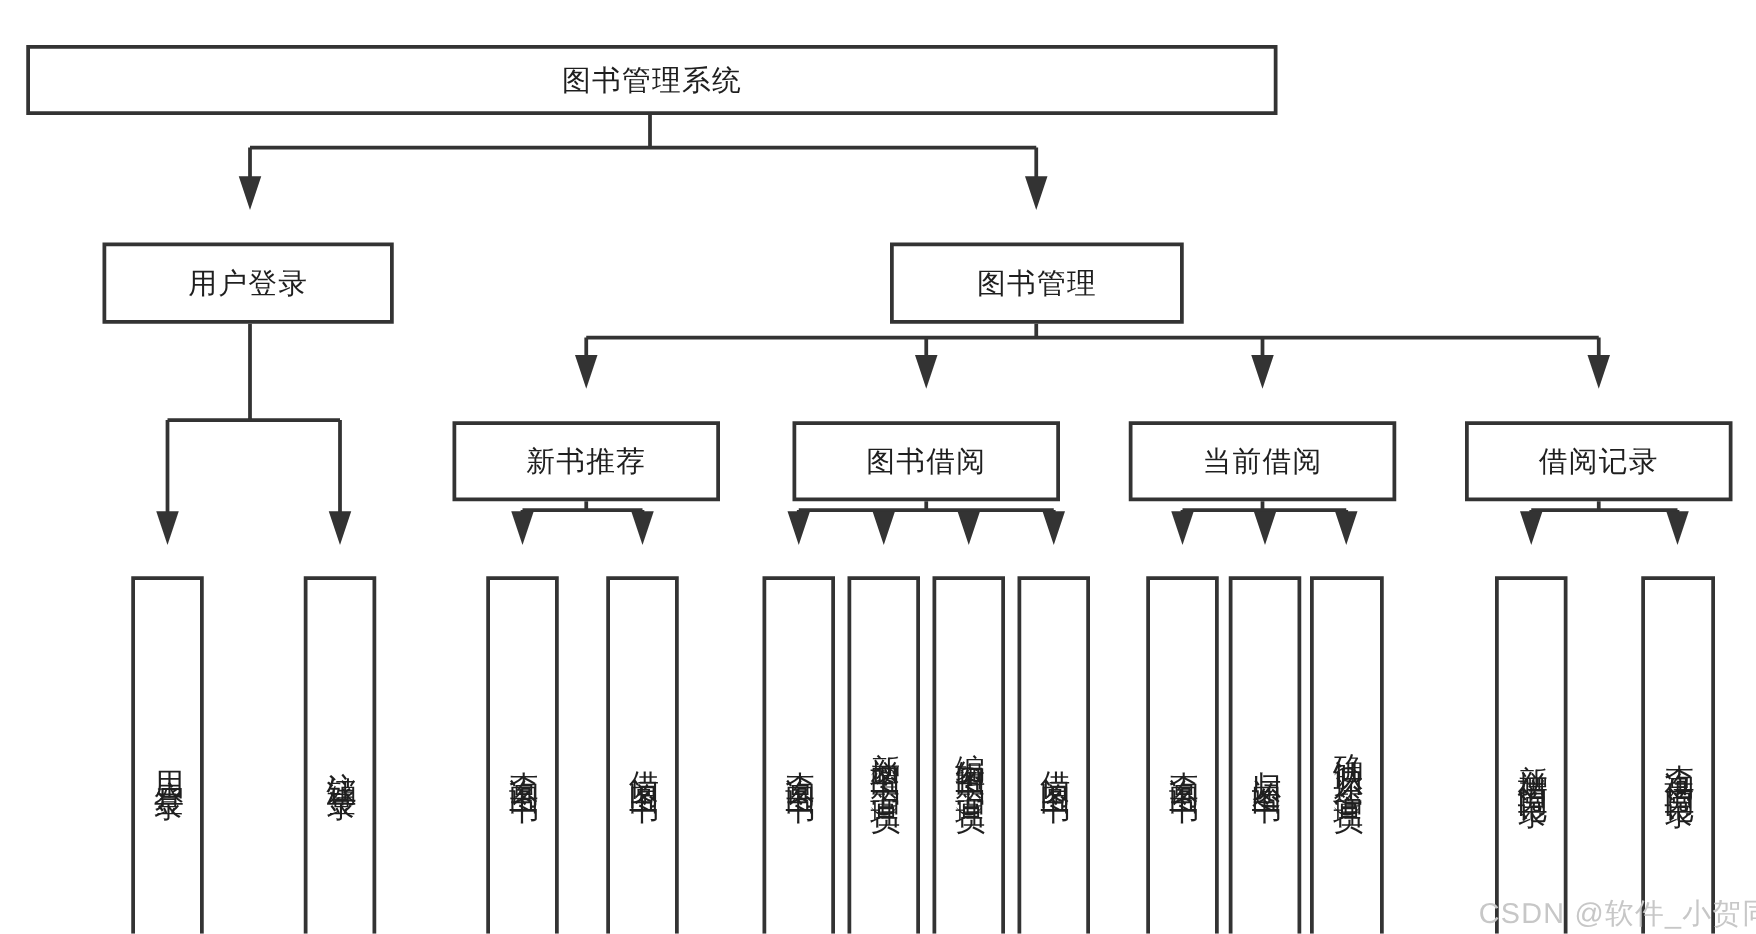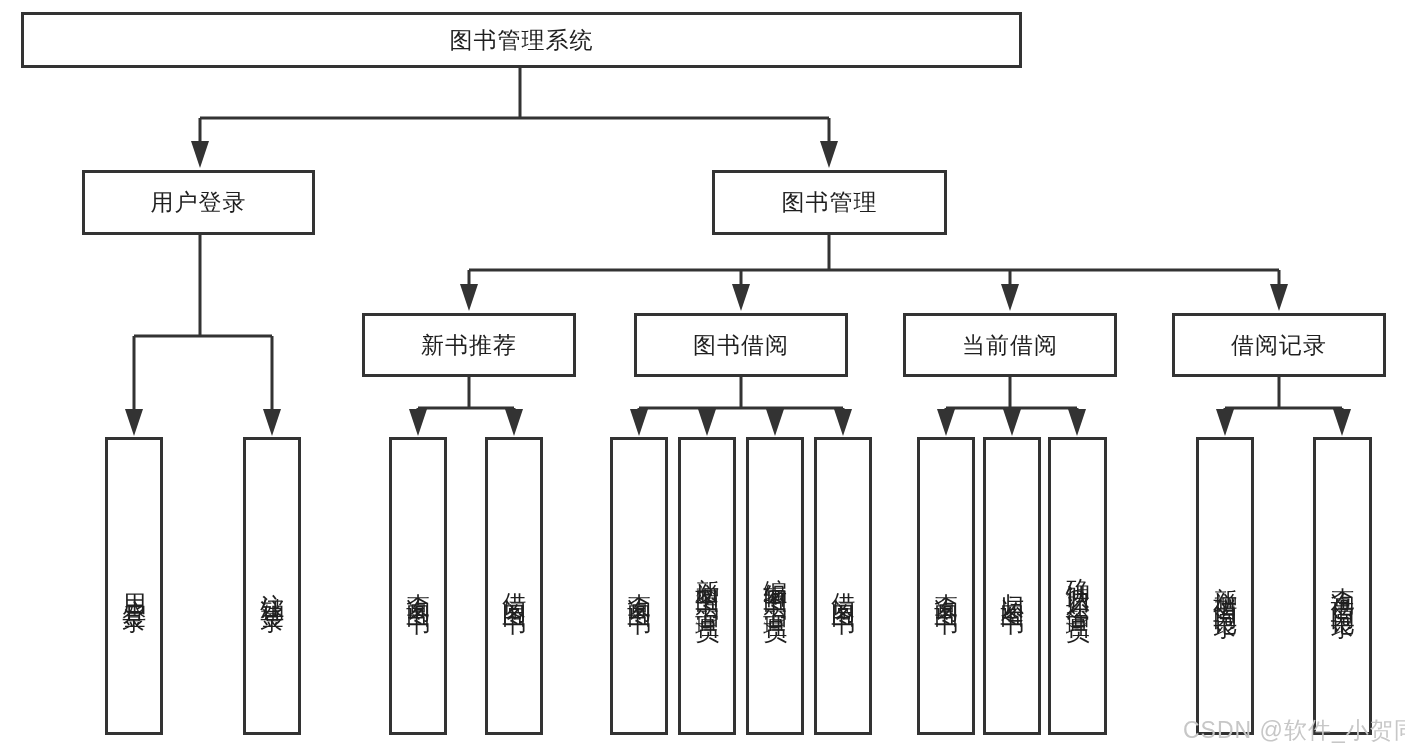--- a/index.html
+++ b/index.html
@@ -12,20 +12,21 @@
     overflow:hidden;
   }
   .connectors{position:absolute;left:0;top:0;z-index:1;}
   .node{
     position:absolute;
     box-sizing:border-box;
     background:#ffffff;
     border:3px solid #333333;
     display:flex;align-items:center;justify-content:center;
     z-index:2;
+    margin-top:24px;
   }
   .node-h{font-size:23px;letter-spacing:1px;white-space:nowrap;}
   .node-v{padding:6px 0;}
   .vtext{
     writing-mode:vertical-rl;
     text-orientation:mixed;
     font-size:24px;
     letter-spacing:6px;
     line-height:1.1;
     white-space:nowrap;

